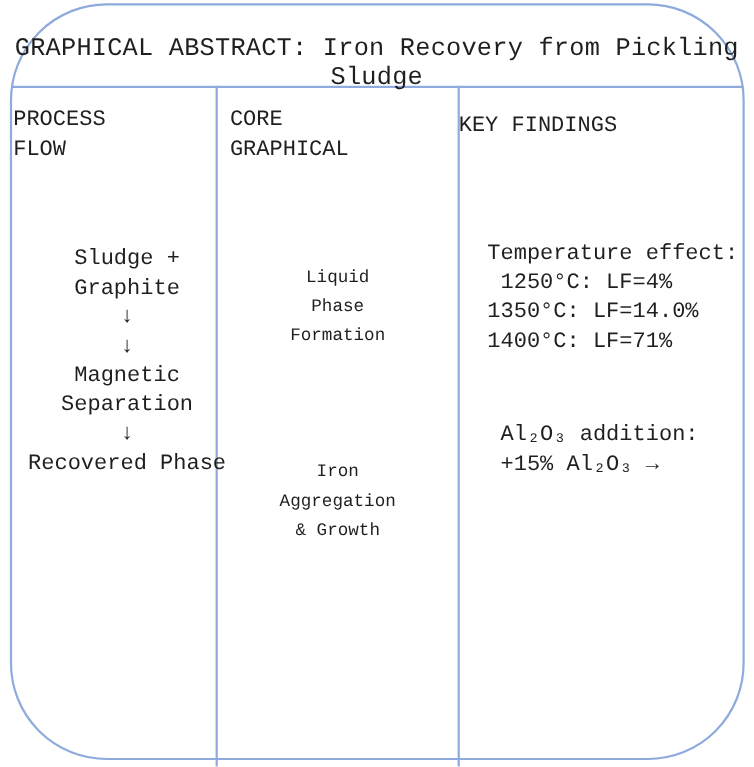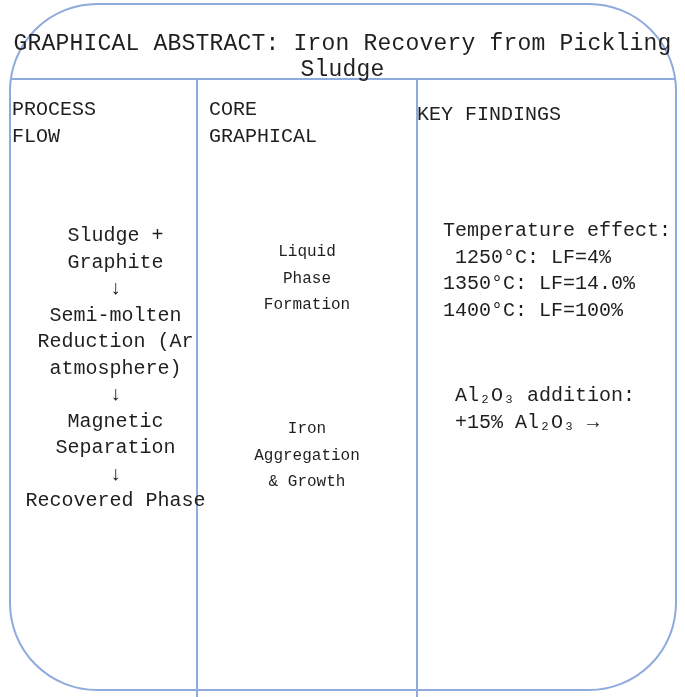--- a/index.html
+++ b/index.html
@@ -101,23 +101,20 @@
   <div class="vline d1"></div>
   <div class="vline d2"></div>
 
   <div class="title">GRAPHICAL ABSTRACT: Iron Recovery from Pickling Sludge</div>
 
   <div class="col-header hdr-process">PROCESS
 FLOW</div>
   <div class="flow">
     <div class="step">Sludge + Graphite</div>
     <div class="arrow">↓</div>
-    <div class="step">Semi-molten
-Reduction (Ar
-atmosphere)</div>
     <div class="arrow">↓</div>
     <div class="step">Magnetic
 Separation</div>
     <div class="arrow">↓</div>
     <div class="step">Recovered Phase</div>
   </div>
 
   <div class="col-header hdr-mechanism">CORE
 GRAPHICAL</div>
   <div class="mech-item mech-1">Liquid
@@ -126,21 +123,21 @@
   <div class="mech-item mech-2">Iron
 Aggregation
 &amp; Growth</div>
 
   <div class="col-header hdr-findings">KEY FINDINGS</div>
 
   <div class="findings-block fb-temperature">
     <div>Temperature effect:</div>
     <div> 1250°C: LF=4%</div>
     <div>1350°C: LF=14.0%</div>
-    <div>1400°C: LF=100%</div>
+    <div>1400°C: LF=71%</div>
   </div>
 
   <div class="findings-block fb-al2o3">
     <div> Al₂O₃ addition:</div>
     <div> +15% Al₂O₃ →</div>
   </div>
 
 
 </div>
 

